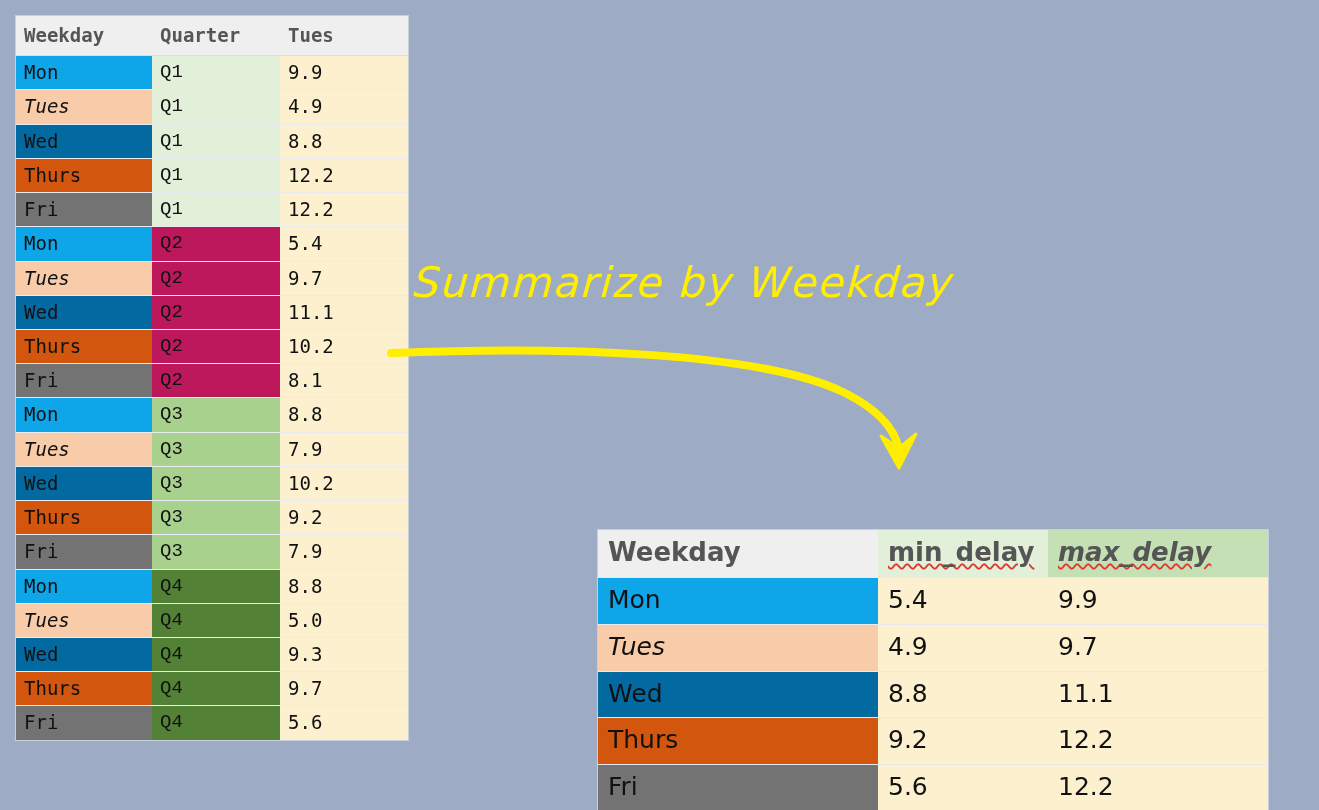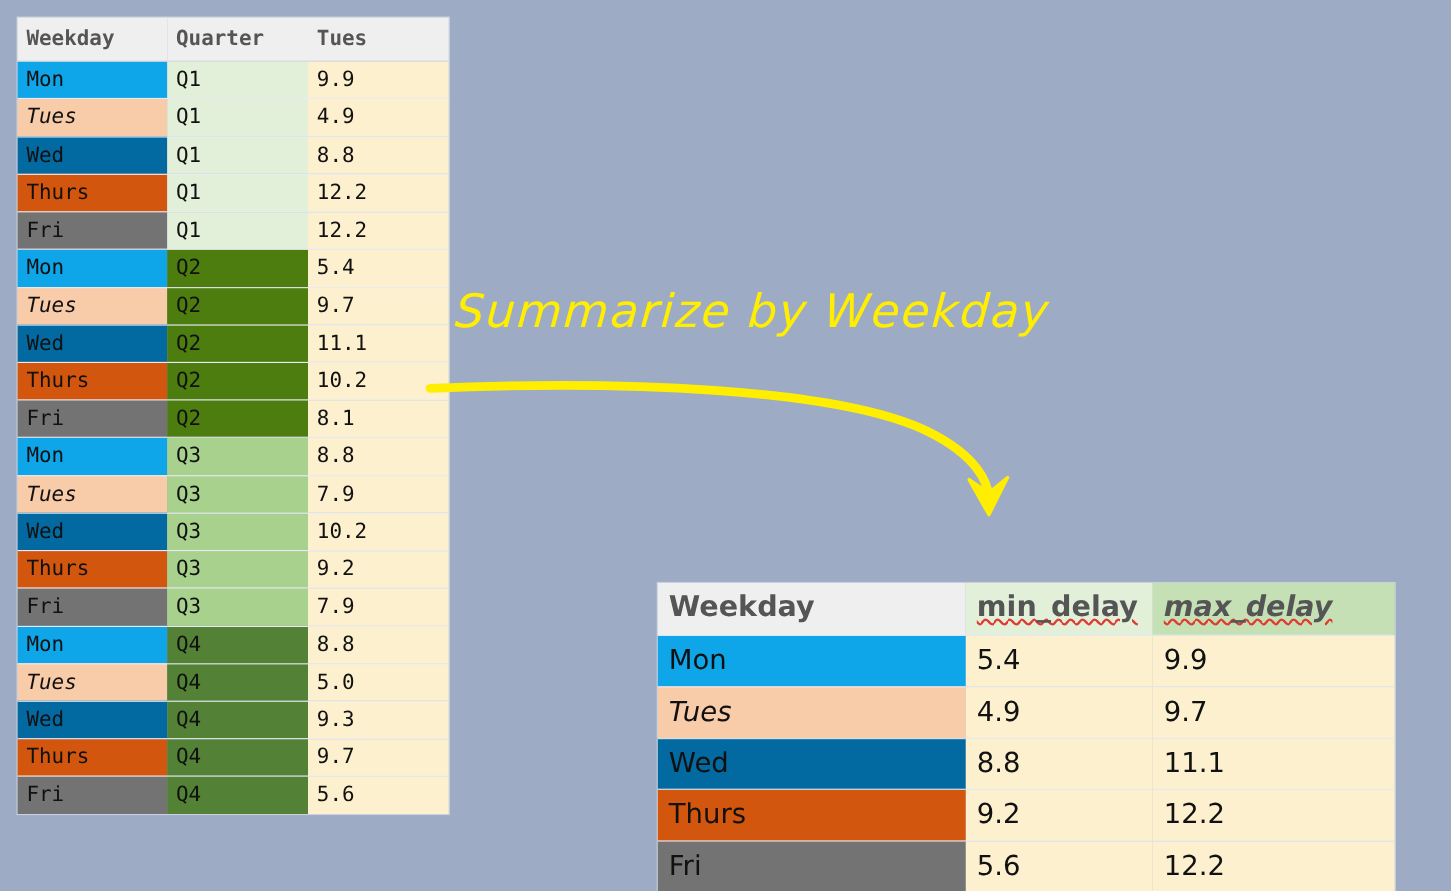--- a/index.html
+++ b/index.html
@@ -26,34 +26,34 @@
     line-height:1.38;
     white-space:nowrap;
     border-bottom:1px solid #e8ecf2;
   }
   .detail-table th{
     background:#efefef;color:#555555;font-weight:bold;
     font-size:19px;padding-top:6px;padding-bottom:7px;
     border-bottom:1px solid #dcdcdc;
   }
   .detail-table td.c-wd{width:120px;}
-  .detail-table td.c-q{width:112px;}
+  .detail-table td.c-q{width:112px;font-family:Liberation Mono, monospace;}
   .detail-table td.c-d{width:112px;background:#fcf0cf;color:#111;}
   .detail-table tr:last-child td{border-bottom:none;}
 
   
   .wd-mon  {background:#0ea5e9;color:#111;}
   .wd-tues {background:#f8cba9;color:#111;font-style:italic;}
   .wd-wed  {background:#0369a1;color:#111;}
   .wd-thurs{background:#d2560e;color:#111;}
   .wd-fri  {background:#737373;color:#111;}
 
   
   .q-q1{background:#e2efd9;color:#111;}
-  .q-q2{background:#4d7c0f;color:#111;}
+  .q-q2{background:#be185d;color:#111;}
   .q-q3{background:#a9d18e;color:#111;}
   .q-q4{background:#538135;color:#111;}
 
   
   .summary-table{
     position:absolute;left:598px;top:530px;
     border-collapse:collapse;border-spacing:0;
     font-family:"DejaVu Sans","Liberation Sans",sans-serif;
     font-size:25px;
     box-shadow:0 0 0 1px #c8d0dd;

